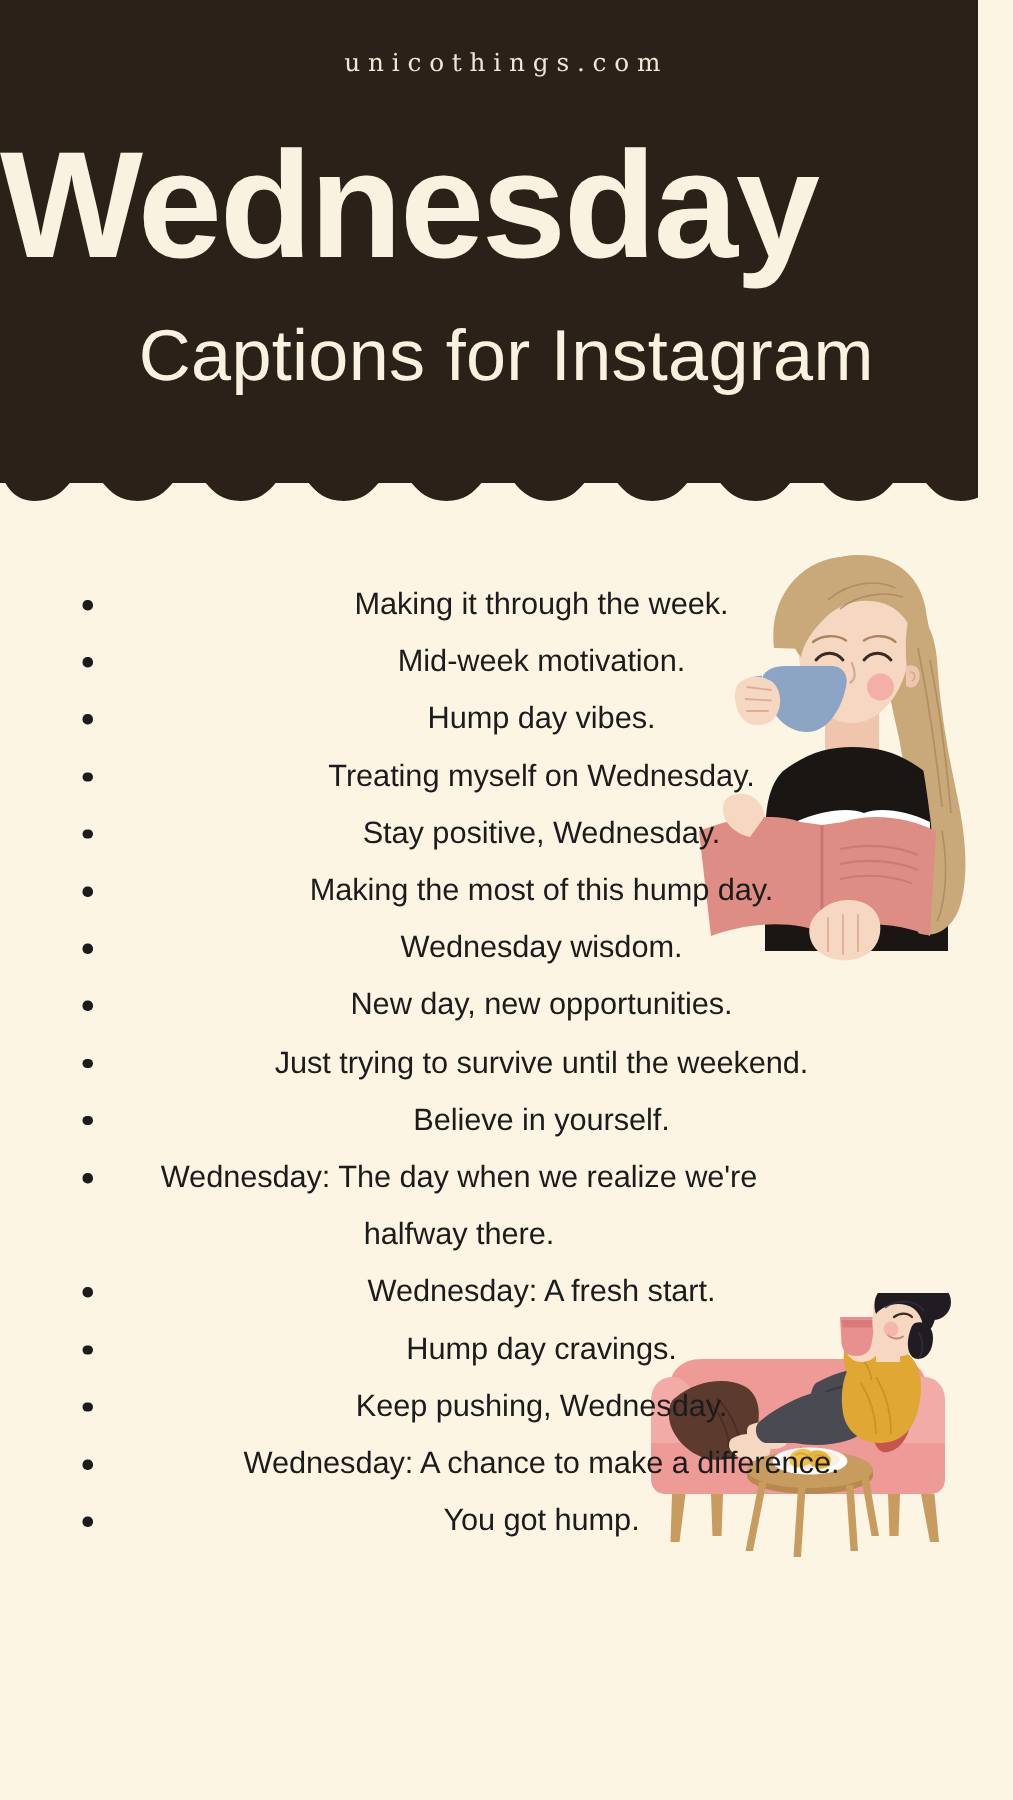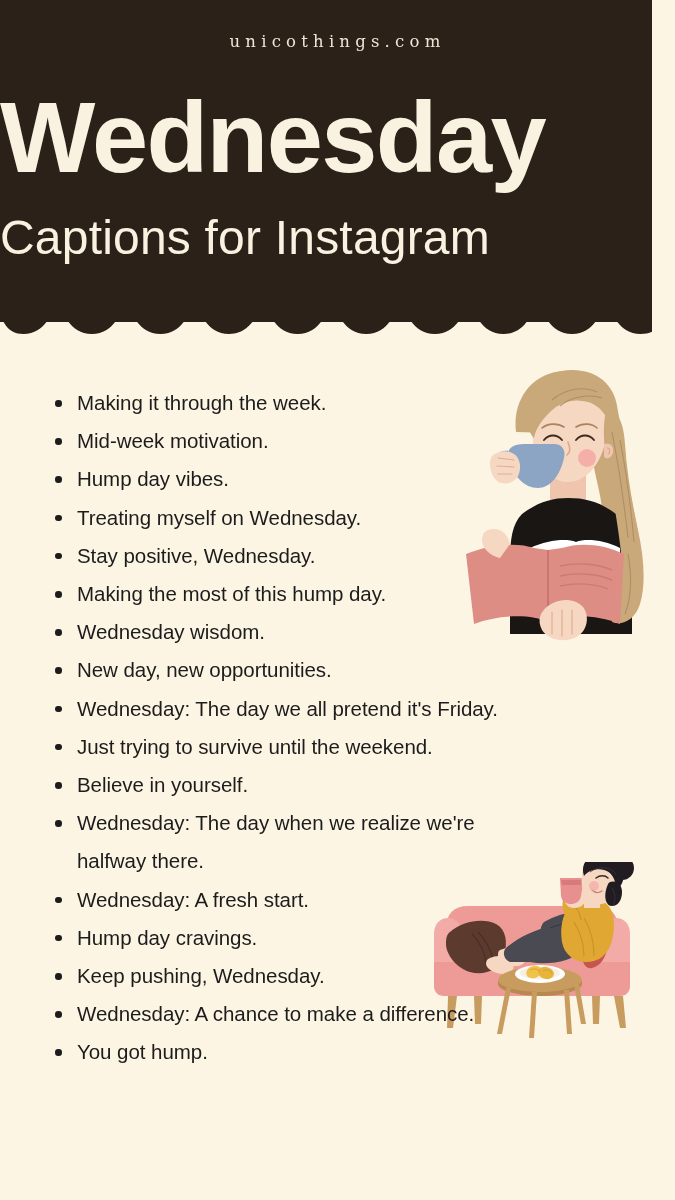--- a/index.html
+++ b/index.html
@@ -37,21 +37,21 @@
     text-align:left;
     color:#FAF2E0;
     font-size:101px;
     line-height:1.02;
     font-weight:700;
     letter-spacing:-1.6px;
     font-family:"Liberation Sans", sans-serif;
   }
   .subtitle {
     position:absolute; top:213px; left:0; width:675px;
-    text-align:left;
+    text-align:center;
     color:#FAF2E0;
     font-size:48px;
     line-height:1.05;
     font-weight:400;
     letter-spacing:0.2px;
     font-family:"Liberation Sans", sans-serif;
   }
 
   
   .scallop {
@@ -71,20 +71,21 @@
   .list-item {
     position:relative;
     color:#1C1C1C;
     font-size:20.5px;
     line-height:38.2px;
     padding-left:77px;
     padding-right:30px;
     font-family:"Liberation Sans", sans-serif;
     font-weight:400;
     letter-spacing:-0.05px;
+    text-align:center;
   }
   .list-item::before {
     content:"";
     position:absolute;
     left:55px; top:16px;
     width:6.5px; height:6.5px;
     border-radius:50%;
     background:#1C1C1C;
   }
   .li-wrap { padding-right:140px; }
@@ -332,21 +333,20 @@
 
   <ul class="list">
     <li class="list-item">Making it through the week.</li>
     <li class="list-item">Mid-week motivation.</li>
     <li class="list-item">Hump day vibes.</li>
     <li class="list-item">Treating myself on Wednesday.</li>
     <li class="list-item">Stay positive, Wednesday.</li>
     <li class="list-item">Making the most of this hump day.</li>
     <li class="list-item">Wednesday wisdom.</li>
     <li class="list-item">New day, new opportunities.</li>
-    <li class="list-item">Wednesday: The day we all pretend it's Friday.</li>
     <li class="list-item">Just trying to survive until the weekend.</li>
     <li class="list-item">Believe in yourself.</li>
     <li class="list-item li-wrap">Wednesday: The day when we realize we're halfway there.</li>
     <li class="list-item">Wednesday: A fresh start.</li>
     <li class="list-item">Hump day cravings.</li>
     <li class="list-item">Keep pushing, Wednesday.</li>
     <li class="list-item">Wednesday: A chance to make a difference.</li>
     <li class="list-item">You got hump.</li>
   </ul>
 

